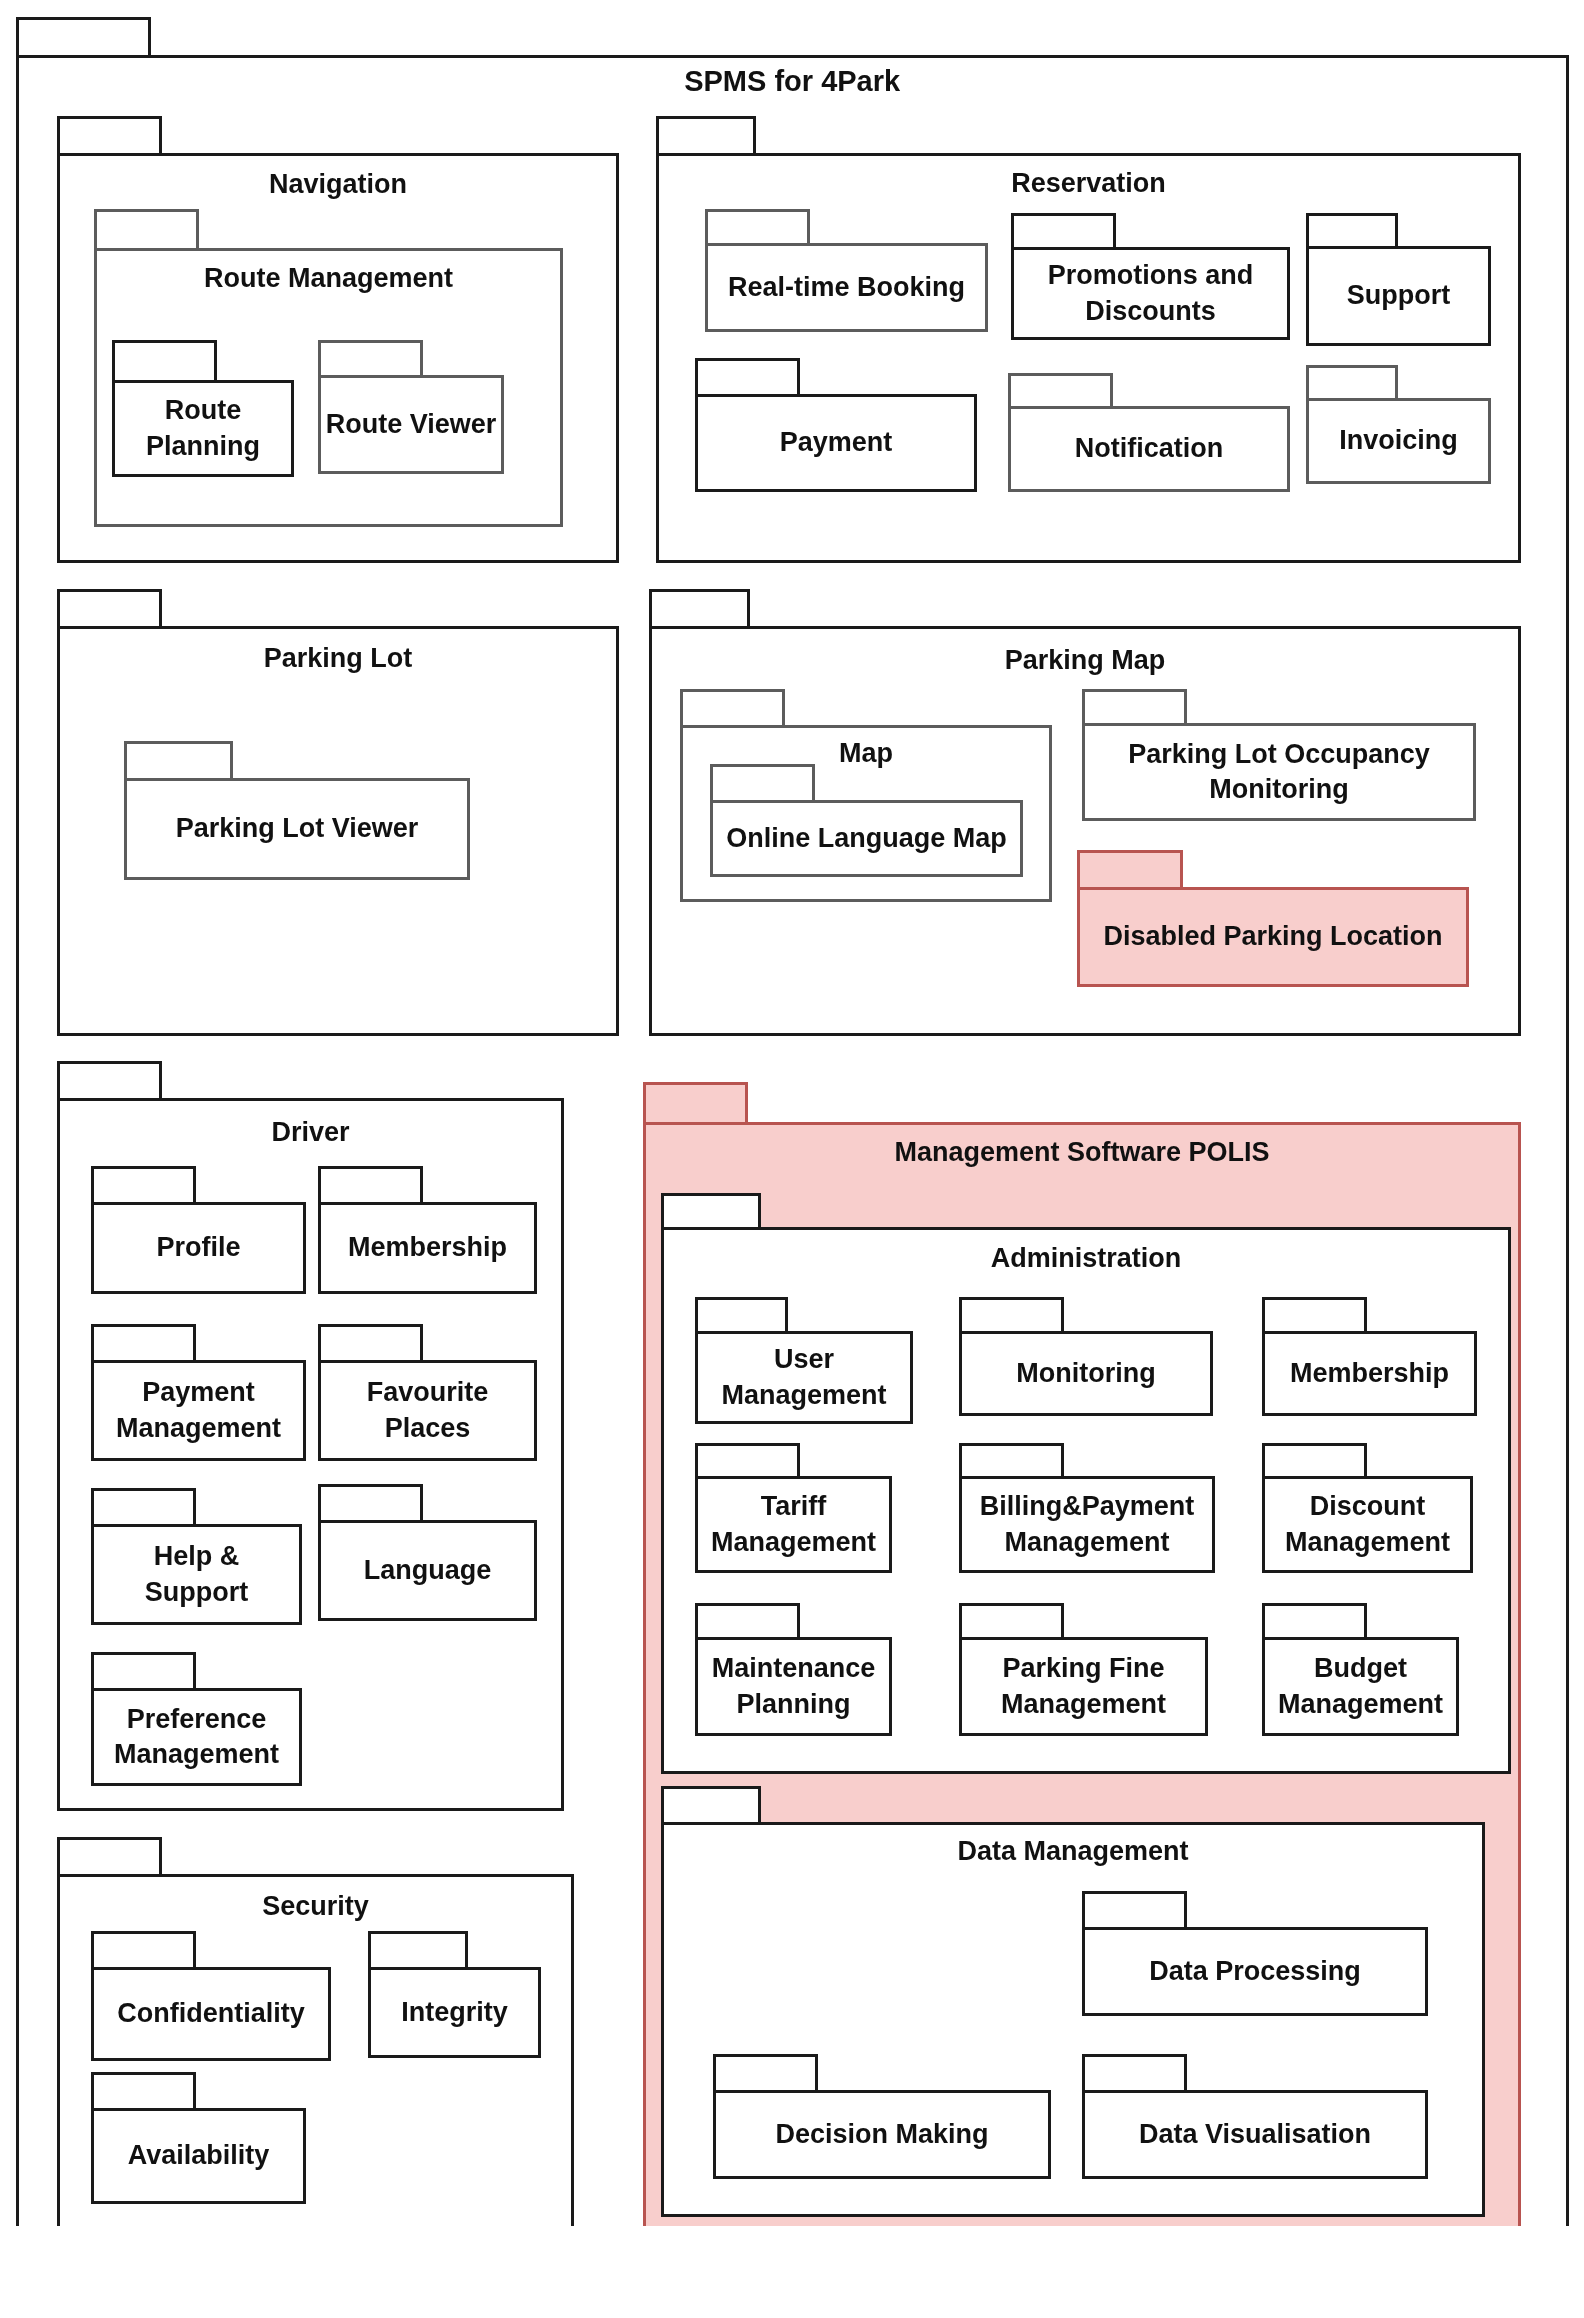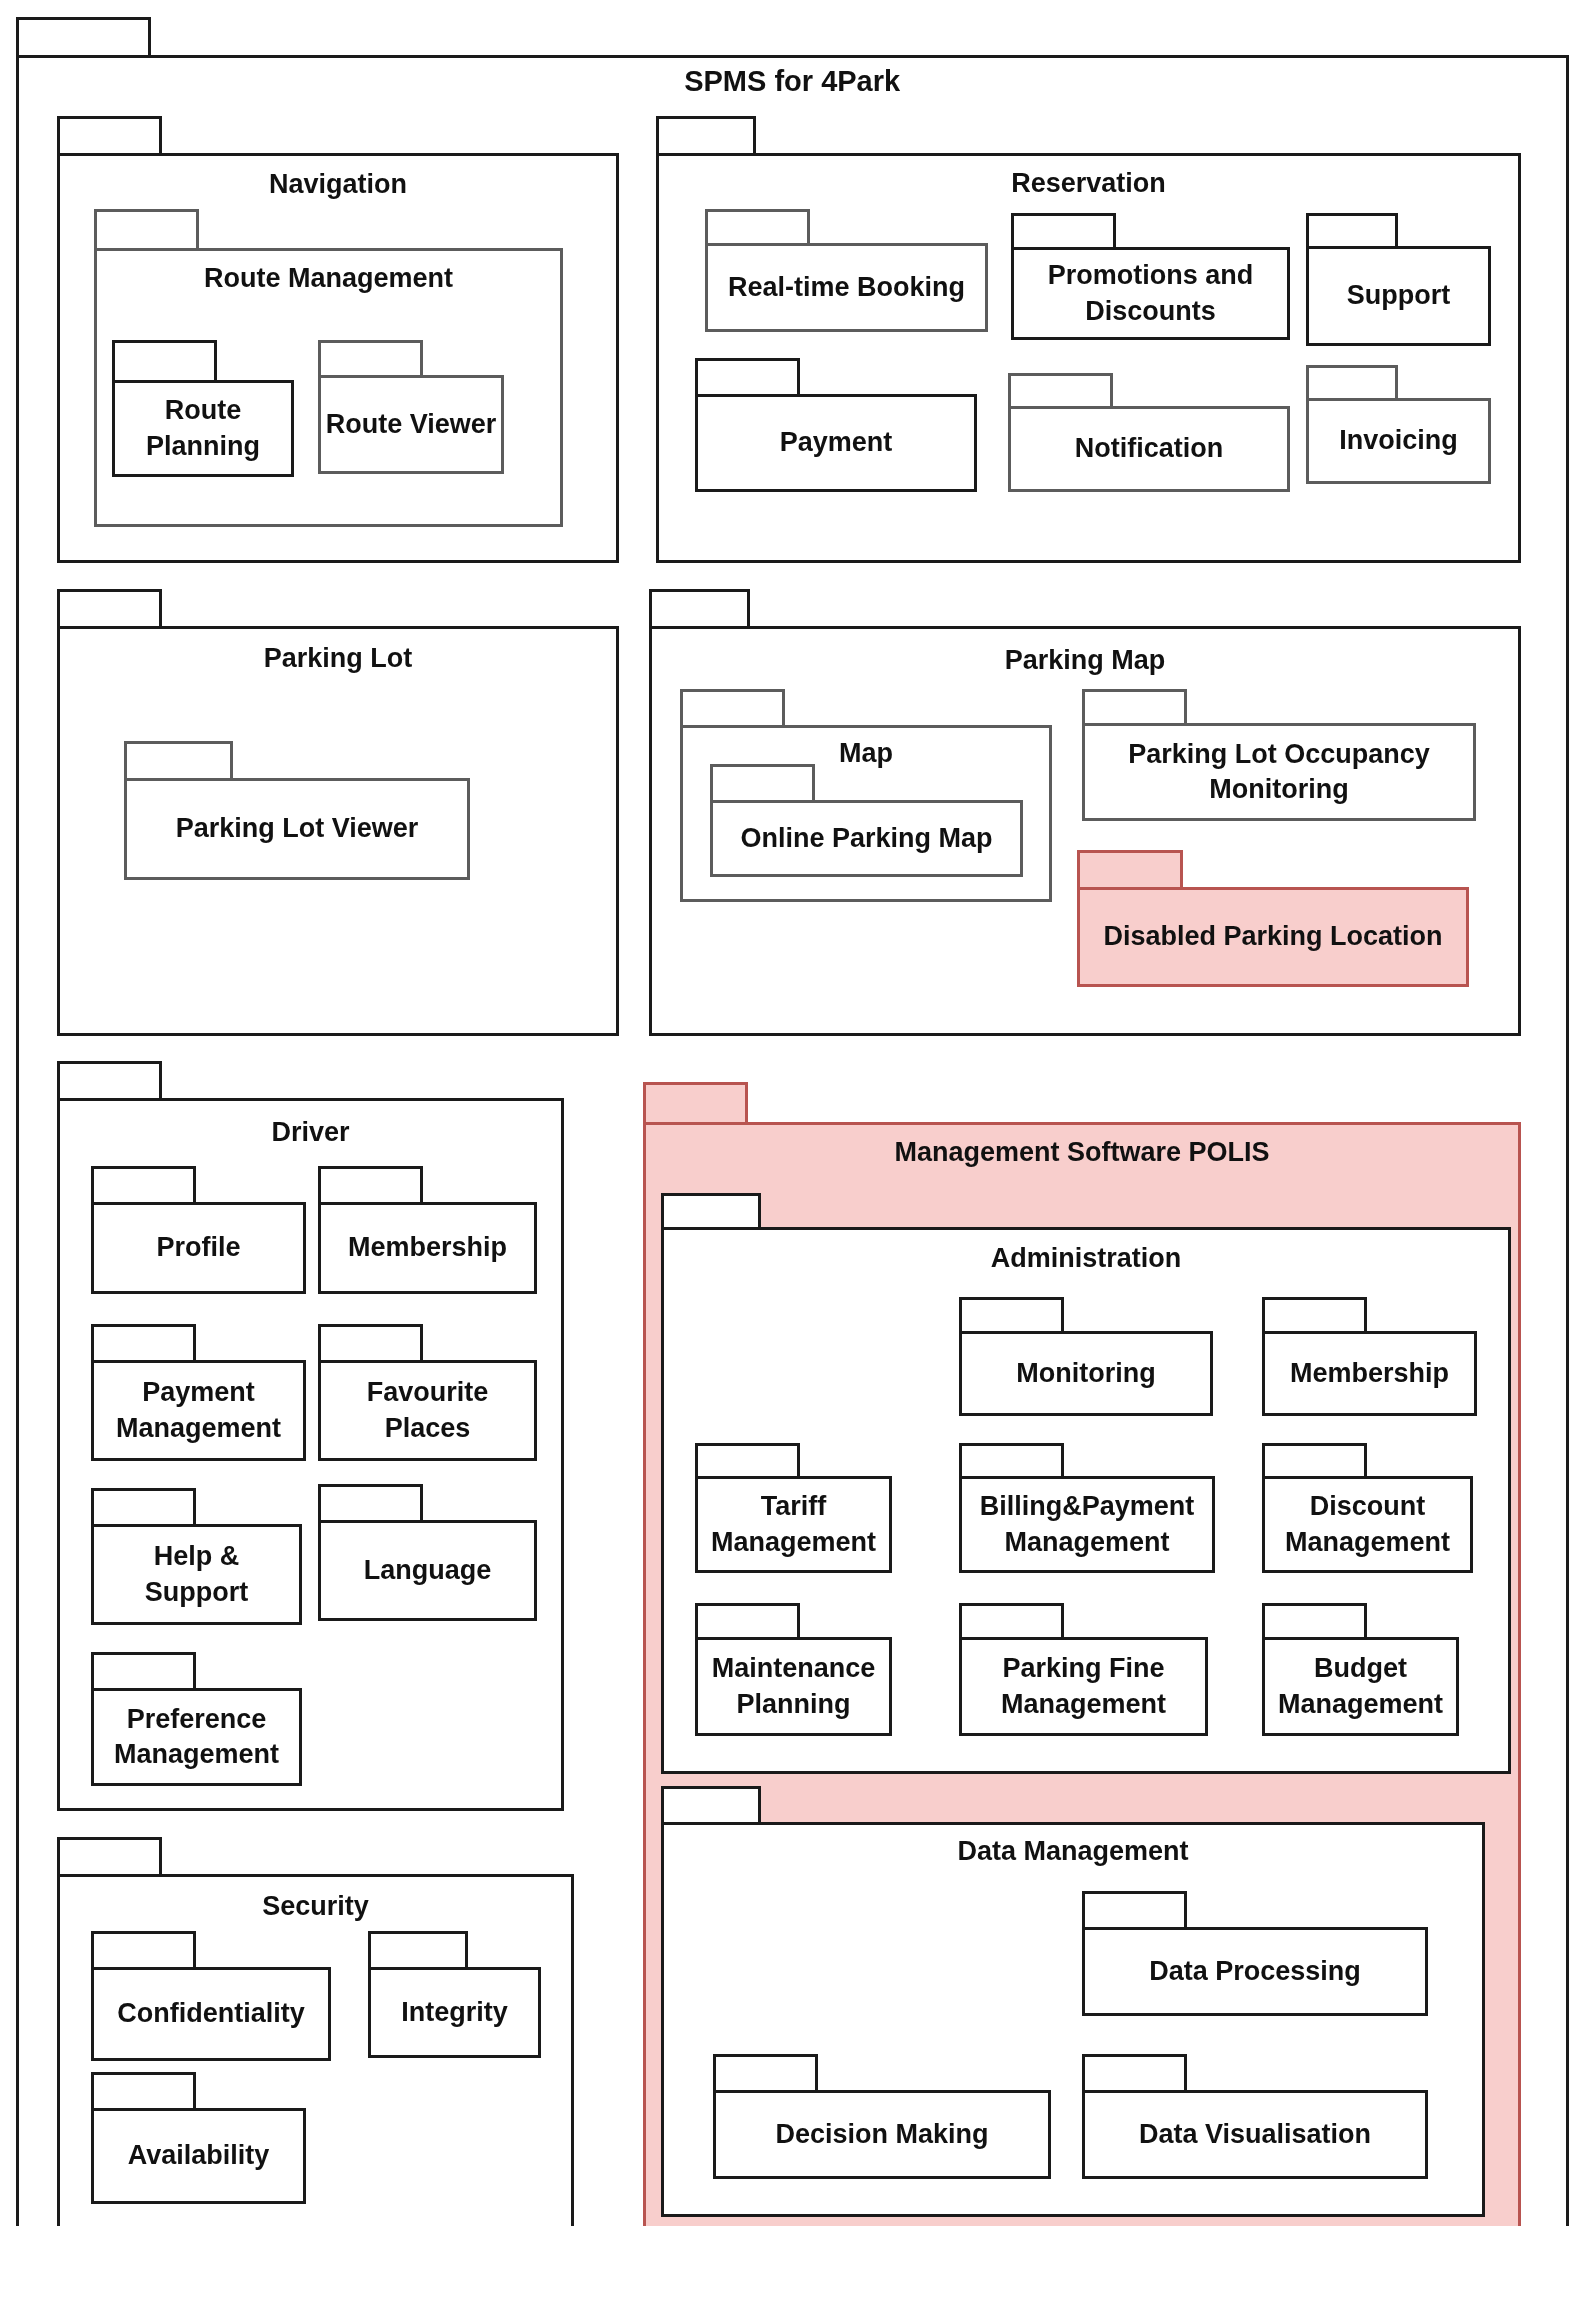--- a/index.html
+++ b/index.html
@@ -132,21 +132,21 @@
   <div class="pkg gray" style="left:680px;top:689px;width:372px;height:213px">
     <div class="tab" style="width:105px;height:36px"></div>
     <div class="bd" style="top:36px">
       <div class="lbl cap" style="top:7.9px">Map</div>
     </div>
   </div>
 
   <div class="pkg gray" style="left:710px;top:764px;width:313px;height:113px">
     <div class="tab" style="width:105px;height:36px"></div>
     <div class="bd leaf" style="top:36px">
-      <div class="lbl">Online Parking Map</div>
+      <div class="lbl">Online Language Map</div>
     </div>
   </div>
 
   <div class="pkg gray" style="left:1082px;top:689px;width:394px;height:132px">
     <div class="tab" style="width:105px;height:34px"></div>
     <div class="bd leaf" style="top:34px">
       <div class="lbl">Parking Lot Occupancy Monitoring</div>
     </div>
   </div>
 
@@ -220,20 +220,26 @@
     </div>
   </div>
 
   <div class="pkg" style="left:661px;top:1193px;width:850px;height:581px">
     <div class="tab" style="width:100px;height:34px"></div>
     <div class="bd" style="top:34px">
       <div class="lbl cap" style="top:11.2px">Administration</div>
     </div>
   </div>
 
+  <div class="pkg" style="left:695px;top:1297px;width:218px;height:127px">
+    <div class="tab" style="width:93px;height:34px"></div>
+    <div class="bd leaf" style="top:34px">
+      <div class="lbl">User Management</div>
+    </div>
+  </div>
 
   <div class="pkg" style="left:959px;top:1297px;width:254px;height:119px">
     <div class="tab" style="width:105px;height:34px"></div>
     <div class="bd leaf" style="top:34px">
       <div class="lbl">Monitoring</div>
     </div>
   </div>
 
   <div class="pkg" style="left:1262px;top:1297px;width:215px;height:119px">
     <div class="tab" style="width:105px;height:34px"></div>

